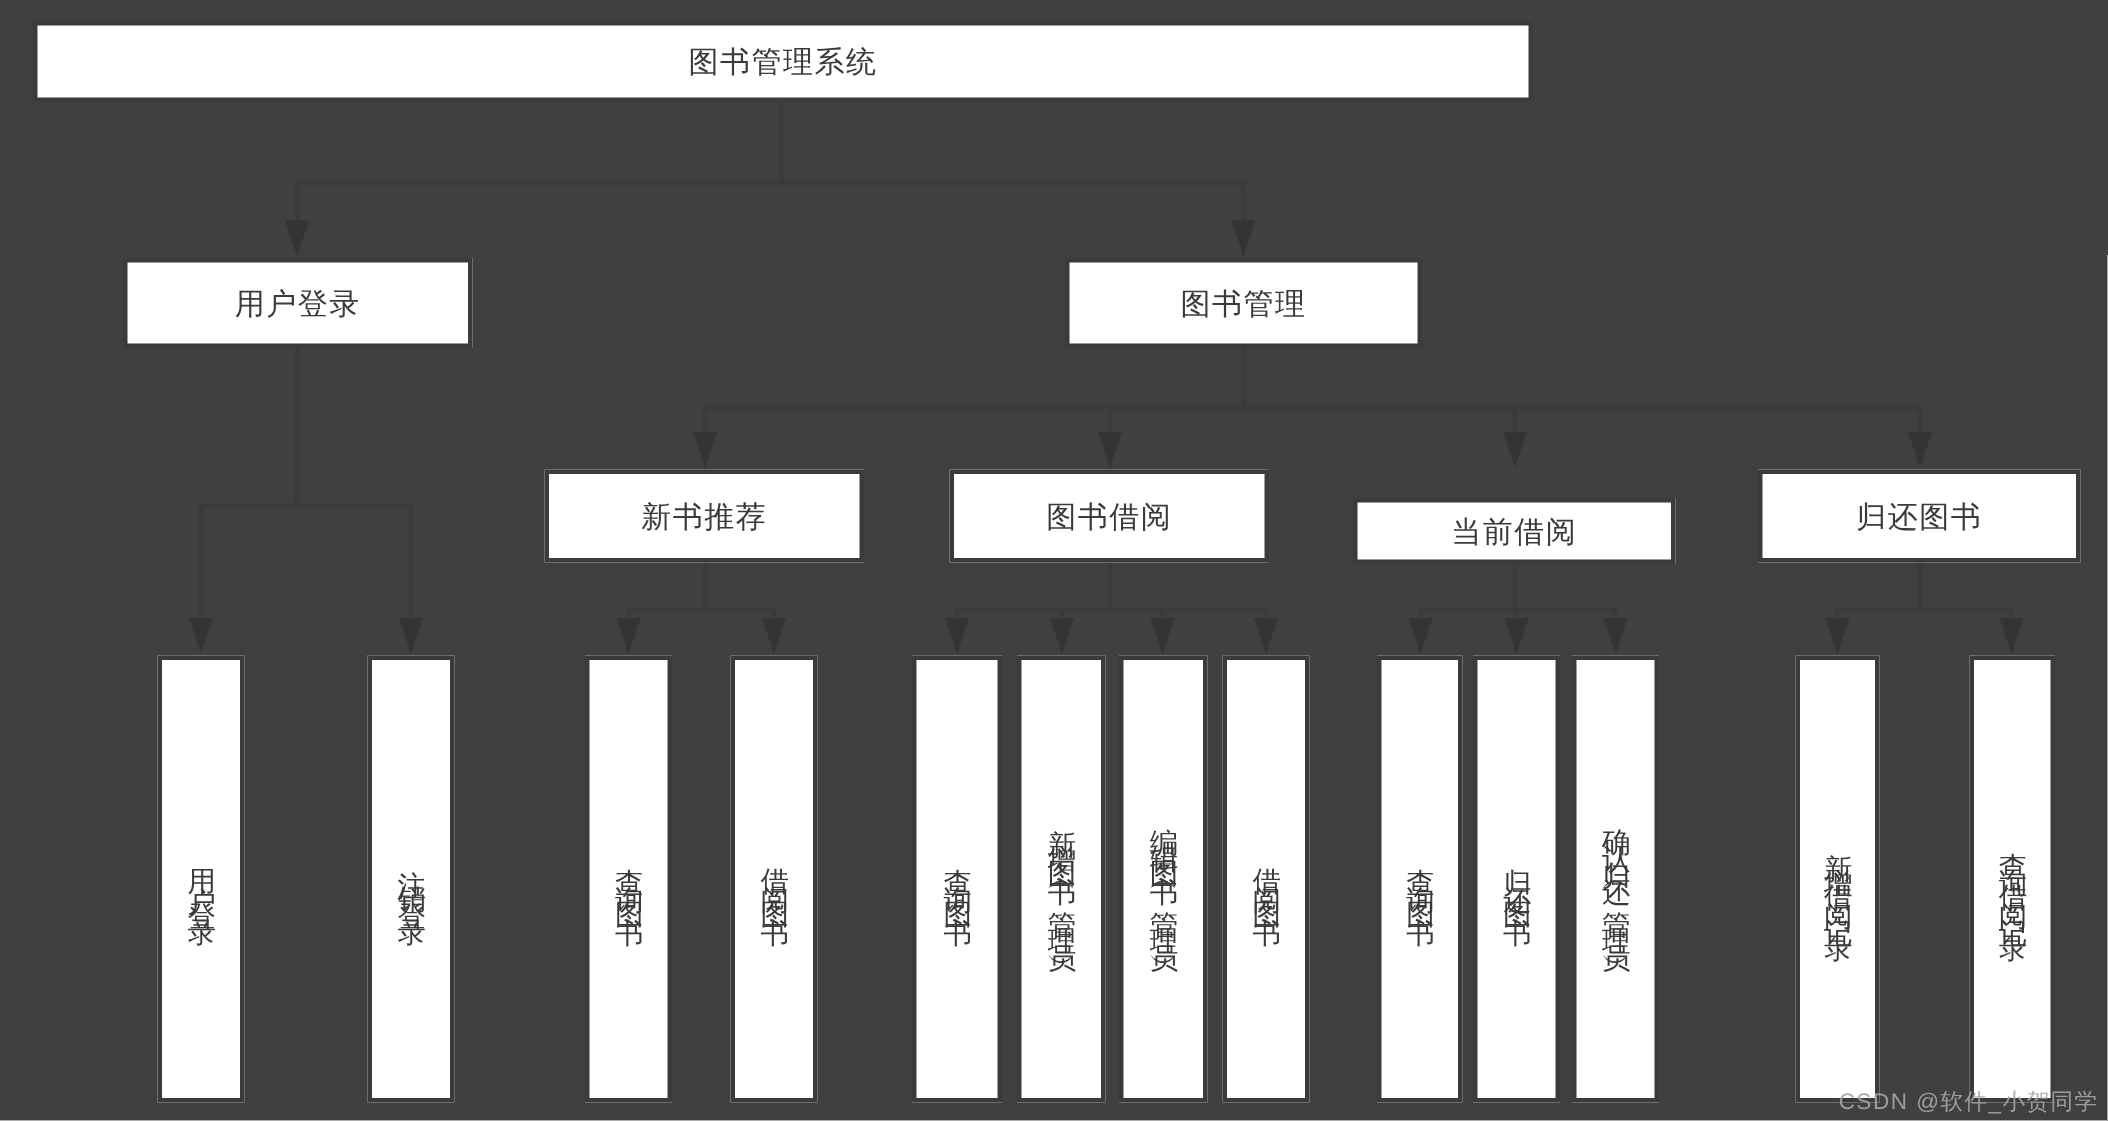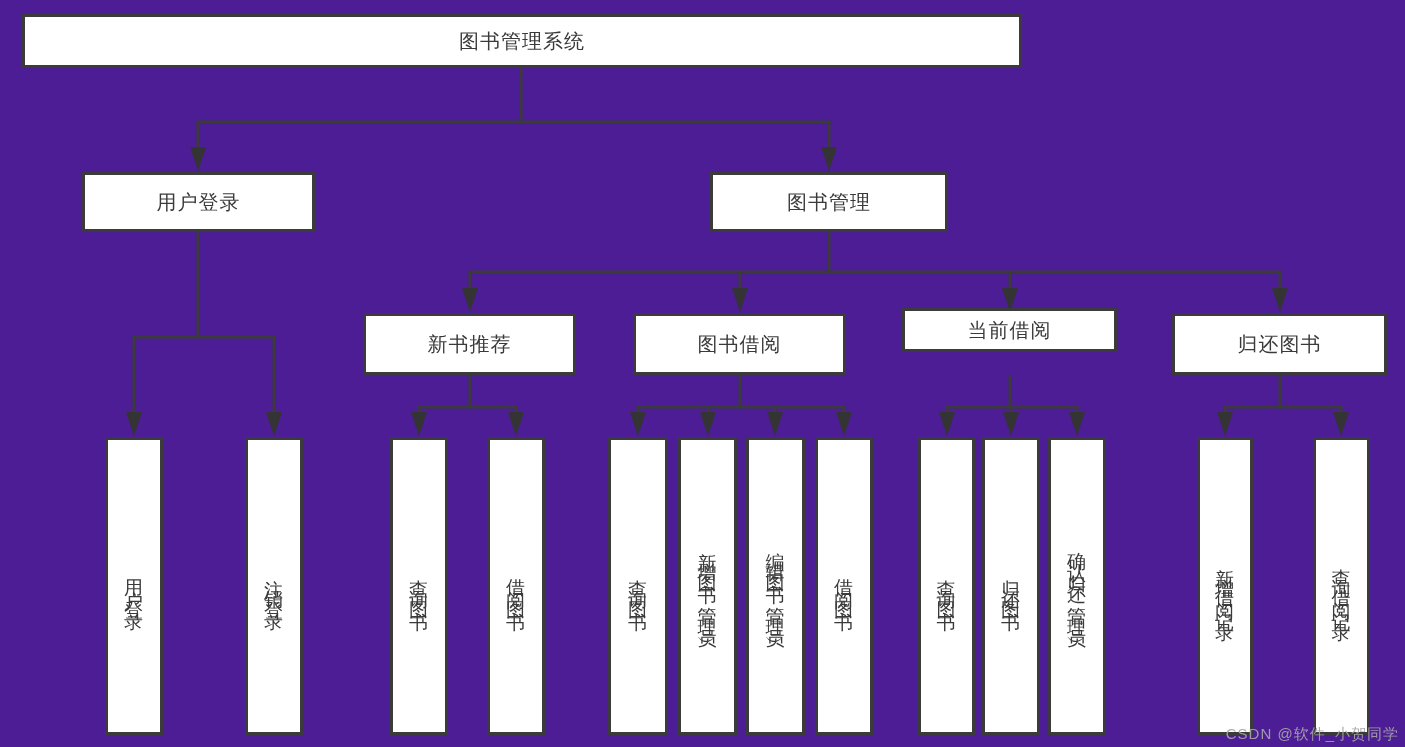--- a/index.html
+++ b/index.html
@@ -5,21 +5,21 @@
   html, body {
     margin: 0;
     padding: 0;
     background: #ffffff;
     font-family: "Liberation Sans", "DejaVu Sans", sans-serif;
   }
   .stage {
     position: relative;
     width: 1405px;
     height: 747px;
-    background: #4c1d95;
+    background: #404040;
     overflow: hidden;
     color: #3a3a3a;
   }
   .connectors {
     position: absolute;
     left: 0;
     top: 0;
     pointer-events: none;
   }
   .node {
@@ -139,21 +139,21 @@
   <div class="node h" style="left:363px; top:313px; width:213px; height:62px">
     <span>新书推荐</span>
   </div>
 
   <div class="node h" style="left:710px; top:172px; width:238px; height:60px">
     <span>图书管理</span>
   </div>
   <div class="node h" style="left:633px; top:313px; width:213px; height:62px">
     <span>图书借阅</span>
   </div>
-  <div class="node h" style="left:902px; top:308px; width:215px; height:44px">
+  <div class="node h" style="left:902px; top:332px; width:215px; height:44px">
     <span>当前借阅</span>
   </div>
   <div class="node h" style="left:1172px; top:313px; width:215px; height:62px">
     <span>归还图书</span>
   </div>
 
   <div class="node v" style="left:105px; top:437px; width:58px; height:298px">
     <span>用户登录</span>
   </div>
   <div class="node v" style="left:245px; top:437px; width:58px; height:298px">

